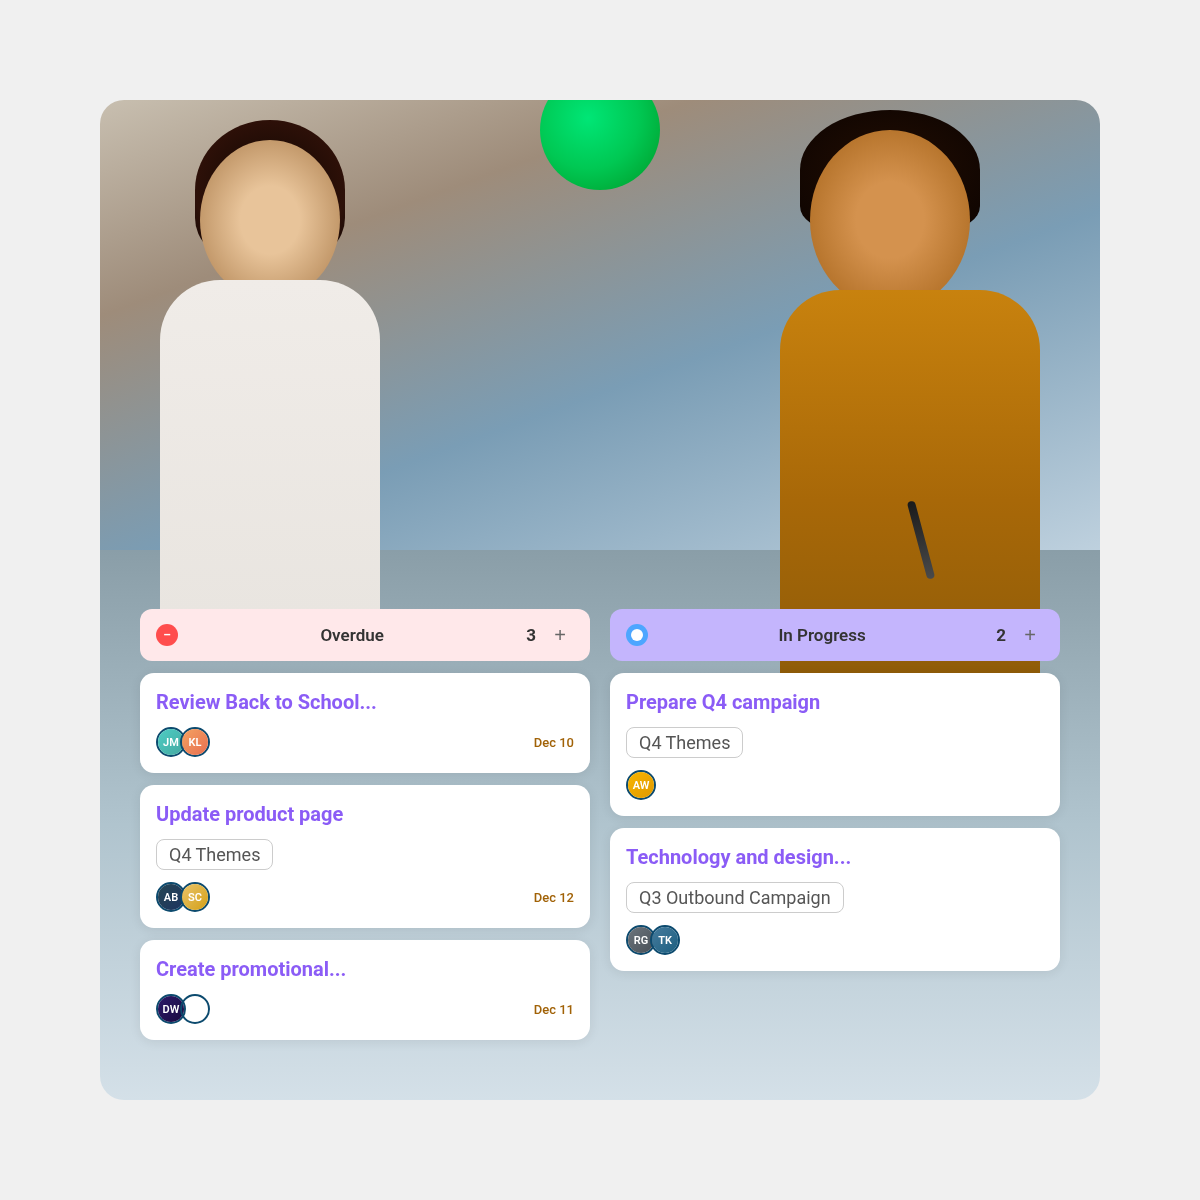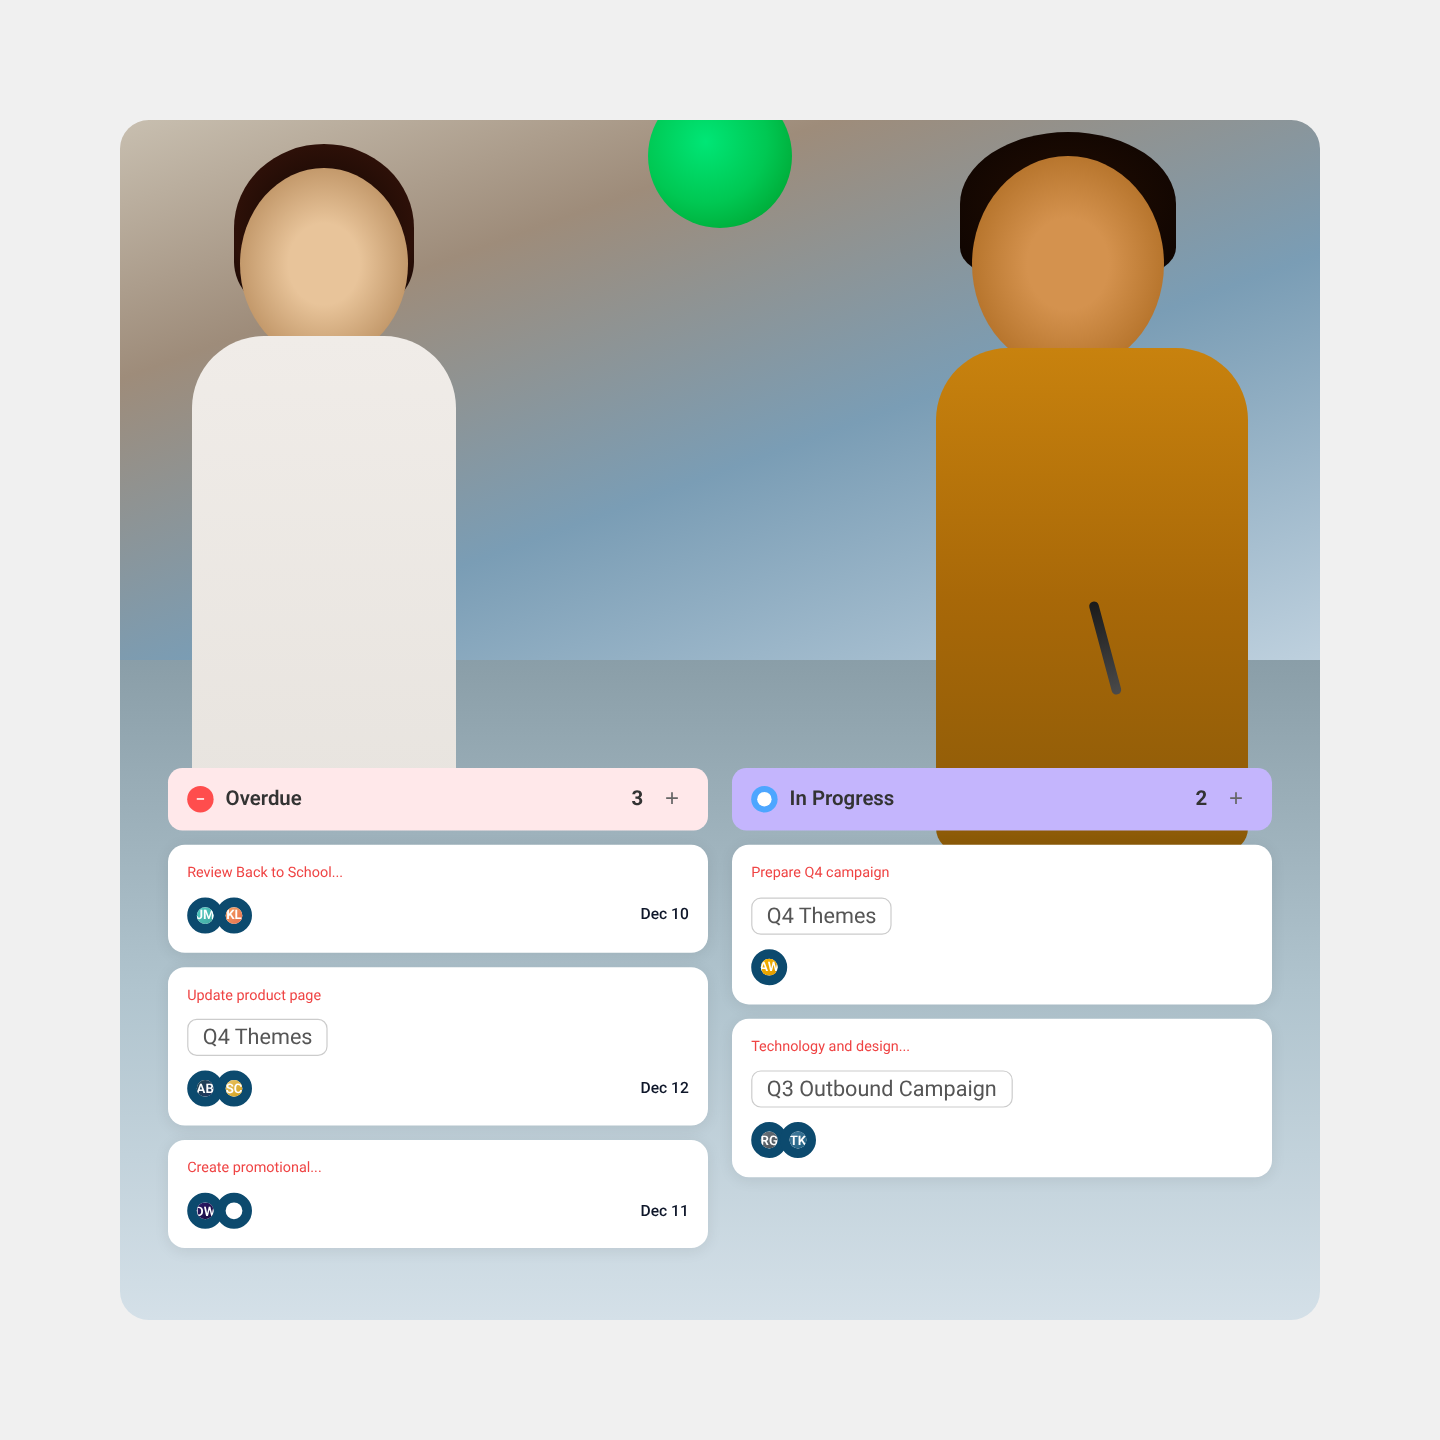--- a/index.html
+++ b/index.html
@@ -91,20 +91,21 @@
 
     .status-icon.blue {
       background: #4da6ff;
       color: white;
     }
 
     .header-count {
       font-weight: 600;
       color: #333;
       flex: 1;
+      text-align: center;
     }
 
     .header-badge {
       font-weight: 700;
       font-size: 17px;
       color: #333;
     }
 
     .add-btn {
       background: none;
@@ -121,23 +122,23 @@
     }
 
     .task-card {
       background: white;
       border-radius: 14px;
       padding: 16px;
       box-shadow: 0 2px 12px rgba(0,0,0,0.08);
     }
 
     .task-title {
-      font-size: 12px;
-      font-weight: 400;
-      color: #ef4444;
+      font-size: 20px;
+      font-weight: 700;
+      color: #8b5cf6;
       margin-bottom: 12px;
       line-height: 1.3;
     }
 
     .task-tag {
       display: inline-block;
       padding: 4px 12px;
       border: 1.5px solid #ccc;
       border-radius: 8px;
       font-size: 18px;
@@ -153,41 +154,41 @@
 
     .avatars {
       display: flex;
       gap: -4px;
     }
 
     .avatar {
       width: 30px;
       height: 30px;
       border-radius: 50%;
-      border: 8px solid #0c4a6e;
+      border: 2px solid #0c4a6e;
       overflow: hidden;
       margin-right: -6px;
       flex-shrink: 0;
     }
 
     .avatar-placeholder {
       width: 100%;
       height: 100%;
       display: flex;
       align-items: center;
       justify-content: center;
       font-size: 11px;
       font-weight: 600;
       color: white;
     }
 
     .due-date {
       font-size: 13px;
       font-weight: 500;
-      color: #0f172a;
+      color: #a16207;
     }
 
     
     .bg-scene {
       position: absolute;
       top: 0; left: 0; right: 0; bottom: 0;
       border-radius: 24px;
       overflow: hidden;
     }
 

